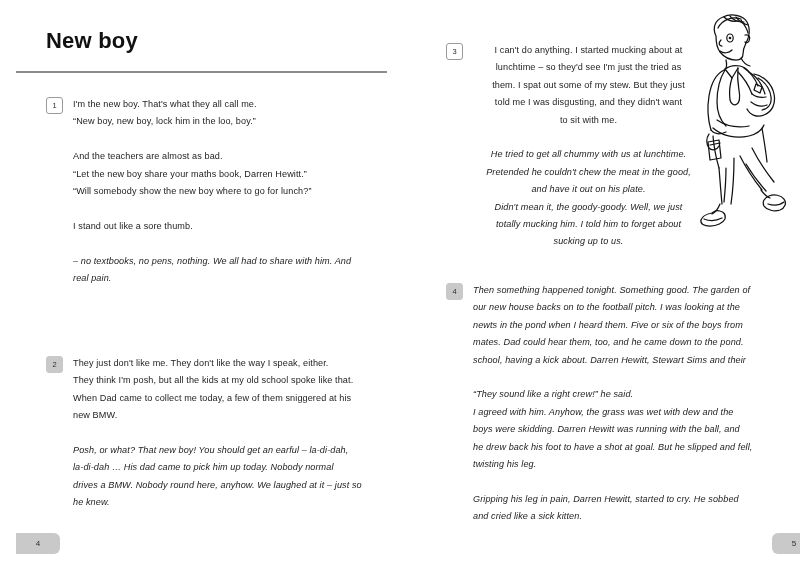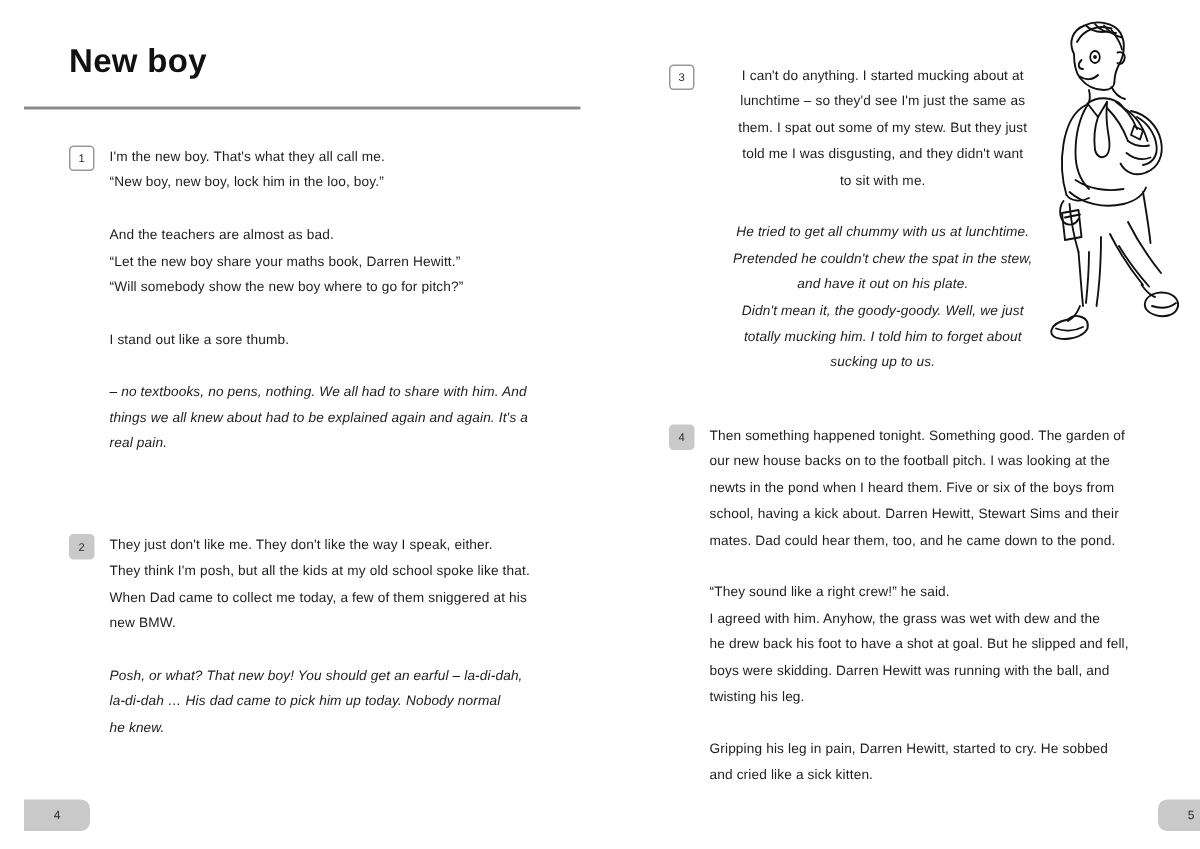--- a/index.html
+++ b/index.html
@@ -161,47 +161,47 @@
 
     <div class="col-body" style="top:96px;">
       <div class="para">
         <div class="line">I'm the new boy. That's what they all call me.</div>
         <div class="line">“New boy, new boy, lock him in the loo, boy.”</div>
       </div>
       <div class="gap"></div>
       <div class="para">
         <div class="line">And the teachers are almost as bad.</div>
         <div class="line">“Let the new boy share your maths book, Darren Hewitt.”</div>
-        <div class="line">“Will somebody show the new boy where to go for pitch?”</div>
+        <div class="line">“Will somebody show the new boy where to go for lunch?”</div>
       </div>
       <div class="gap"></div>
       <div class="para">
         <div class="line">I stand out like a sore thumb.</div>
       </div>
       <div class="gap"></div>
       <div class="para">
         <div class="line ital">– no textbooks, no pens, nothing. We all had to share with him. And</div>
-        <div class="line ital">things we all knew about had to be explained again and again. It's a</div>
         <div class="line ital">real pain.</div>
       </div>
     </div>
 
     <div class="pnum pnum-filled" style="left:30px; top:356px;">2</div>
 
     <div class="col-body" style="top:355px;">
       <div class="para">
         <div class="line">They just don't like me. They don't like the way I speak, either.</div>
         <div class="line">They think I'm posh, but all the kids at my old school spoke like that.</div>
         <div class="line">When Dad came to collect me today, a few of them sniggered at his</div>
         <div class="line">new BMW.</div>
       </div>
       <div class="gap"></div>
       <div class="para">
         <div class="line ital">Posh, or what? That new boy! You should get an earful – la-di-dah,</div>
         <div class="line ital">la-di-dah … His dad came to pick him up today. Nobody normal</div>
+        <div class="line ital">drives a BMW. Nobody round here, anyhow. We laughed at it – just so</div>
         <div class="line ital">he knew.</div>
       </div>
     </div>
 
     <div class="folio folio-left">4</div>
   </div>
 
   <div class="page page-right">
 
     <div class="illustration">
@@ -282,52 +282,52 @@
                  C80 204 73 202 70 198 C68 194 70 190 75 188 Z"></path>
         <path d="M74 196 C80 198 86 197 90 194"></path>
       </svg>
     </div>
 
     <div class="pnum pnum-outline" style="left:30px; top:43px;">3</div>
 
     <div class="col-body-right" style="top:42px;text-align:center;">
       <div class="para">
         <div class="line">I can't do anything. I started mucking about at</div>
-        <div class="line">lunchtime – so they'd see I'm just the same as</div>
+        <div class="line">lunchtime – so they'd see I'm just the tried as</div>
         <div class="line">them. I spat out some of my stew. But they just</div>
         <div class="line">told me I was disgusting, and they didn't want</div>
         <div class="line">to sit with me.</div>
       </div>
       <div class="gap"></div>
       <div class="para">
         <div class="line ital">He tried to get all chummy with us at lunchtime.</div>
-        <div class="line ital">Pretended he couldn't chew the spat in the stew,</div>
+        <div class="line ital">Pretended he couldn't chew the meat in the good,</div>
         <div class="line ital">and have it out on his plate.</div>
         <div class="line ital">Didn't mean it, the goody-goody. Well, we just</div>
         <div class="line ital">totally mucking him. I told him to forget about</div>
         <div class="line ital">sucking up to us.</div>
       </div>
     </div>
 
     <div class="pnum pnum-filled" style="left:30px; top:283px;">4</div>
 
-    <div class="col-body-right-wide" style="top:282px;">
+    <div class="col-body-right-wide" style="top:282px;font-style:italic;">
       <div class="para">
         <div class="line">Then something happened tonight. Something good. The garden of</div>
         <div class="line">our new house backs on to the football pitch. I was looking at the</div>
         <div class="line">newts in the pond when I heard them. Five or six of the boys from</div>
+        <div class="line">mates. Dad could hear them, too, and he came down to the pond.</div>
         <div class="line">school, having a kick about. Darren Hewitt, Stewart Sims and their</div>
-        <div class="line">mates. Dad could hear them, too, and he came down to the pond.</div>
       </div>
       <div class="gap"></div>
       <div class="para">
         <div class="line">“They sound like a right crew!” he said.</div>
         <div class="line">I agreed with him. Anyhow, the grass was wet with dew and the</div>
+        <div class="line">boys were skidding. Darren Hewitt was running with the ball, and</div>
         <div class="line">he drew back his foot to have a shot at goal. But he slipped and fell,</div>
-        <div class="line">boys were skidding. Darren Hewitt was running with the ball, and</div>
         <div class="line">twisting his leg.</div>
       </div>
       <div class="gap"></div>
       <div class="para">
         <div class="line">Gripping his leg in pain, Darren Hewitt, started to cry. He sobbed</div>
         <div class="line">and cried like a sick kitten.</div>
       </div>
     </div>
 
     <div class="folio folio-right">5</div>

